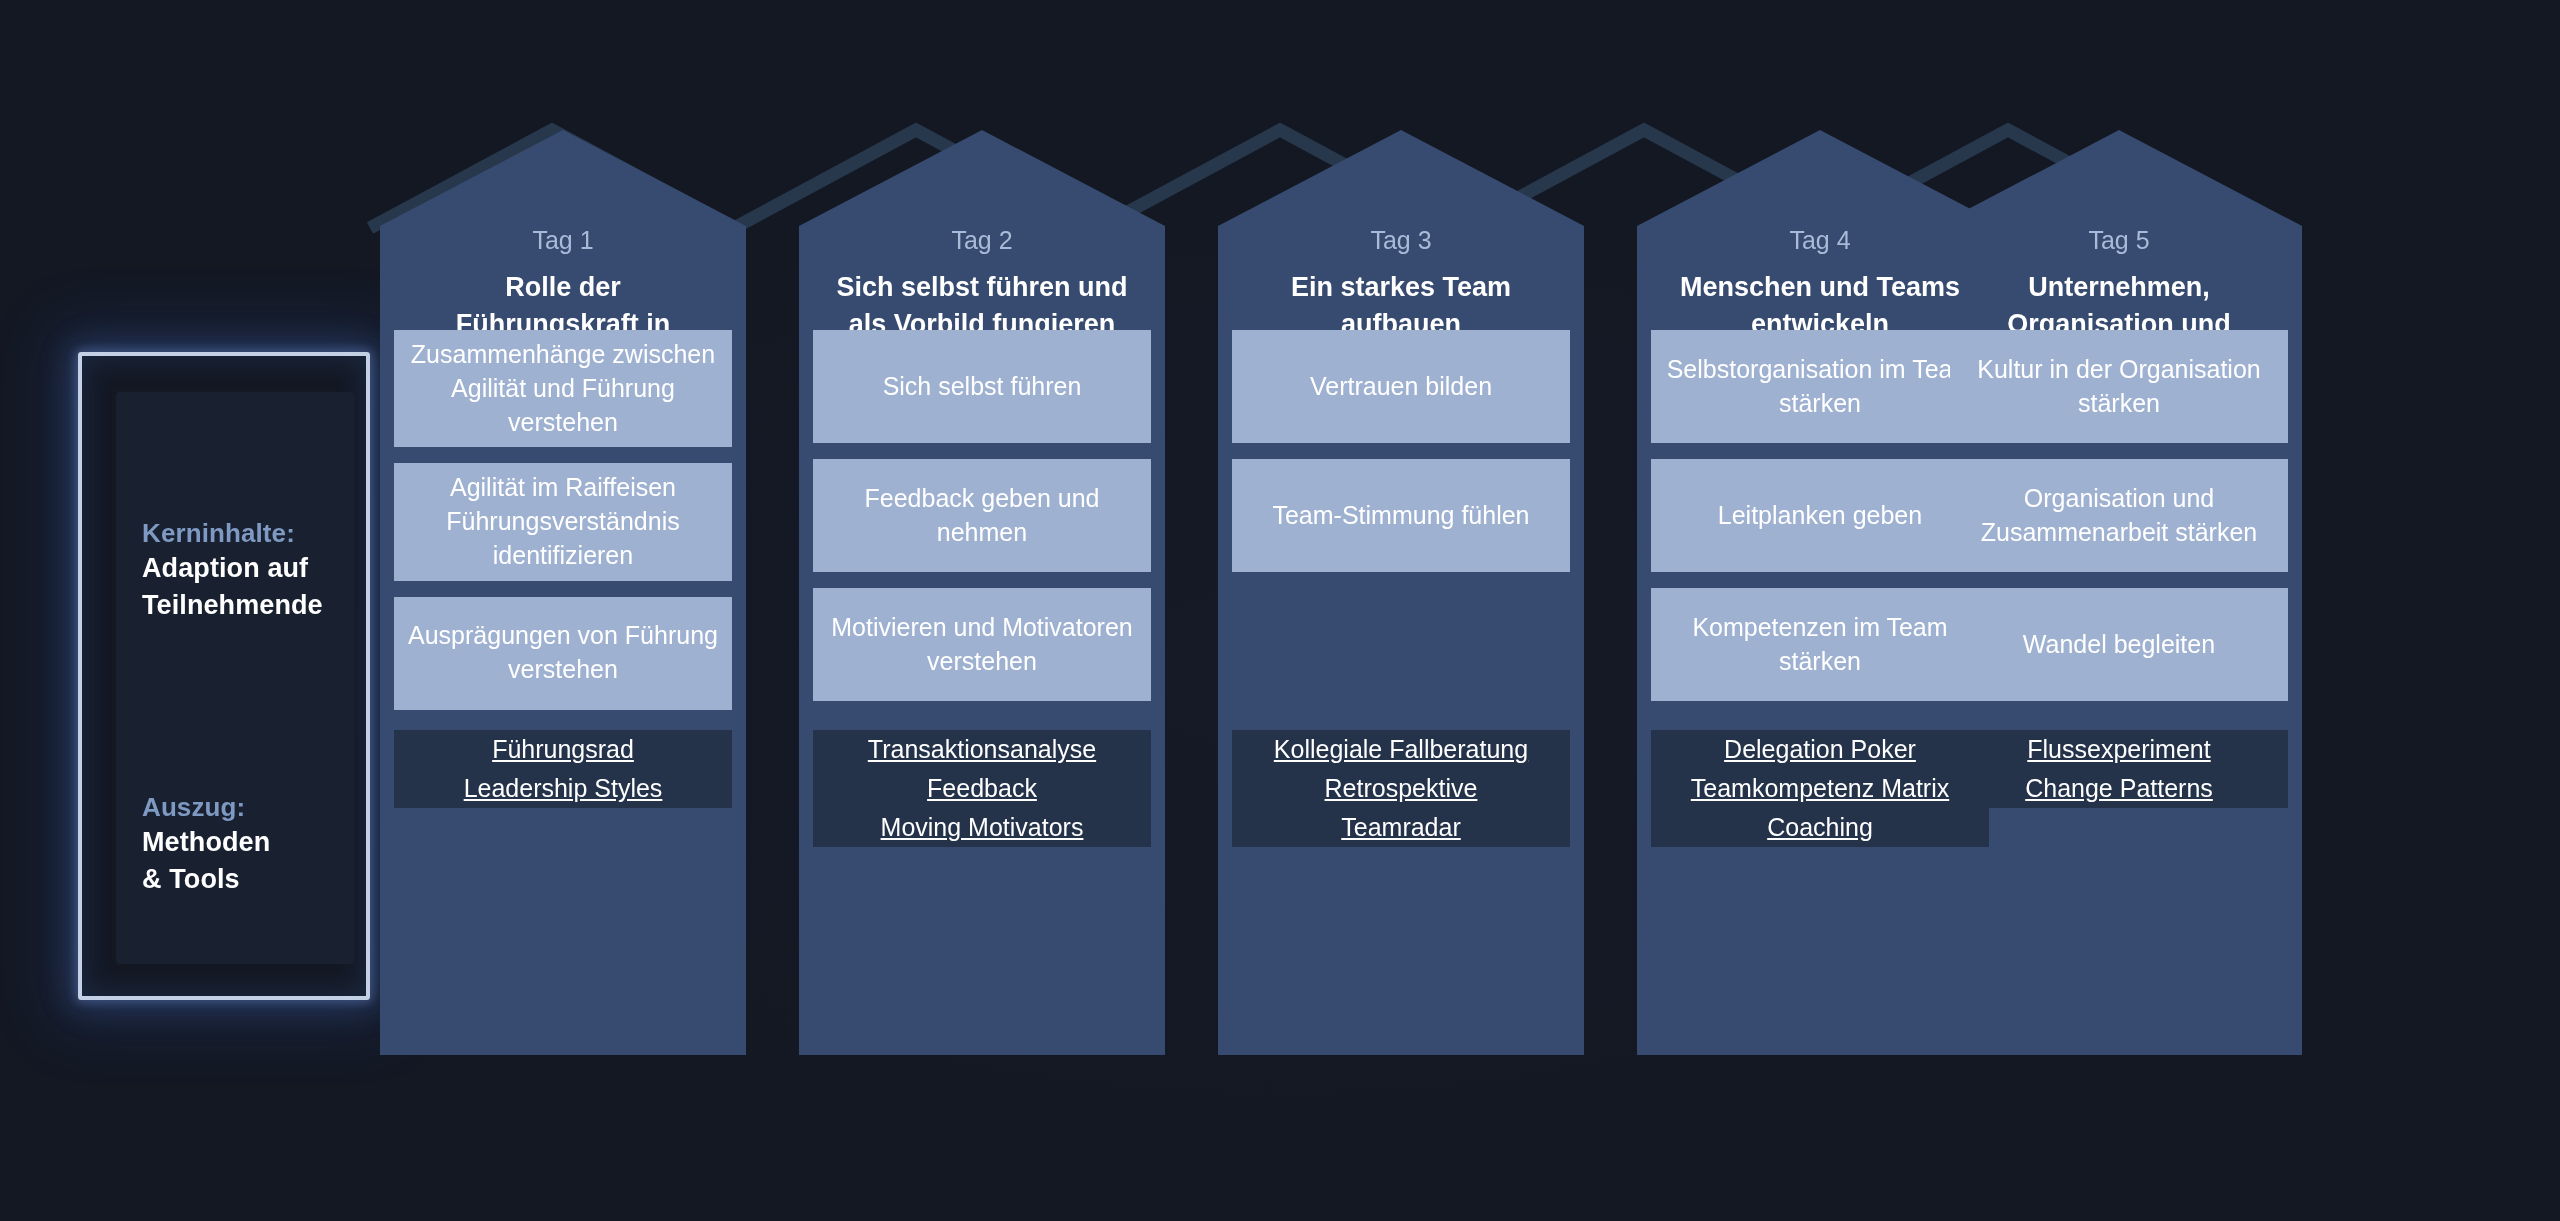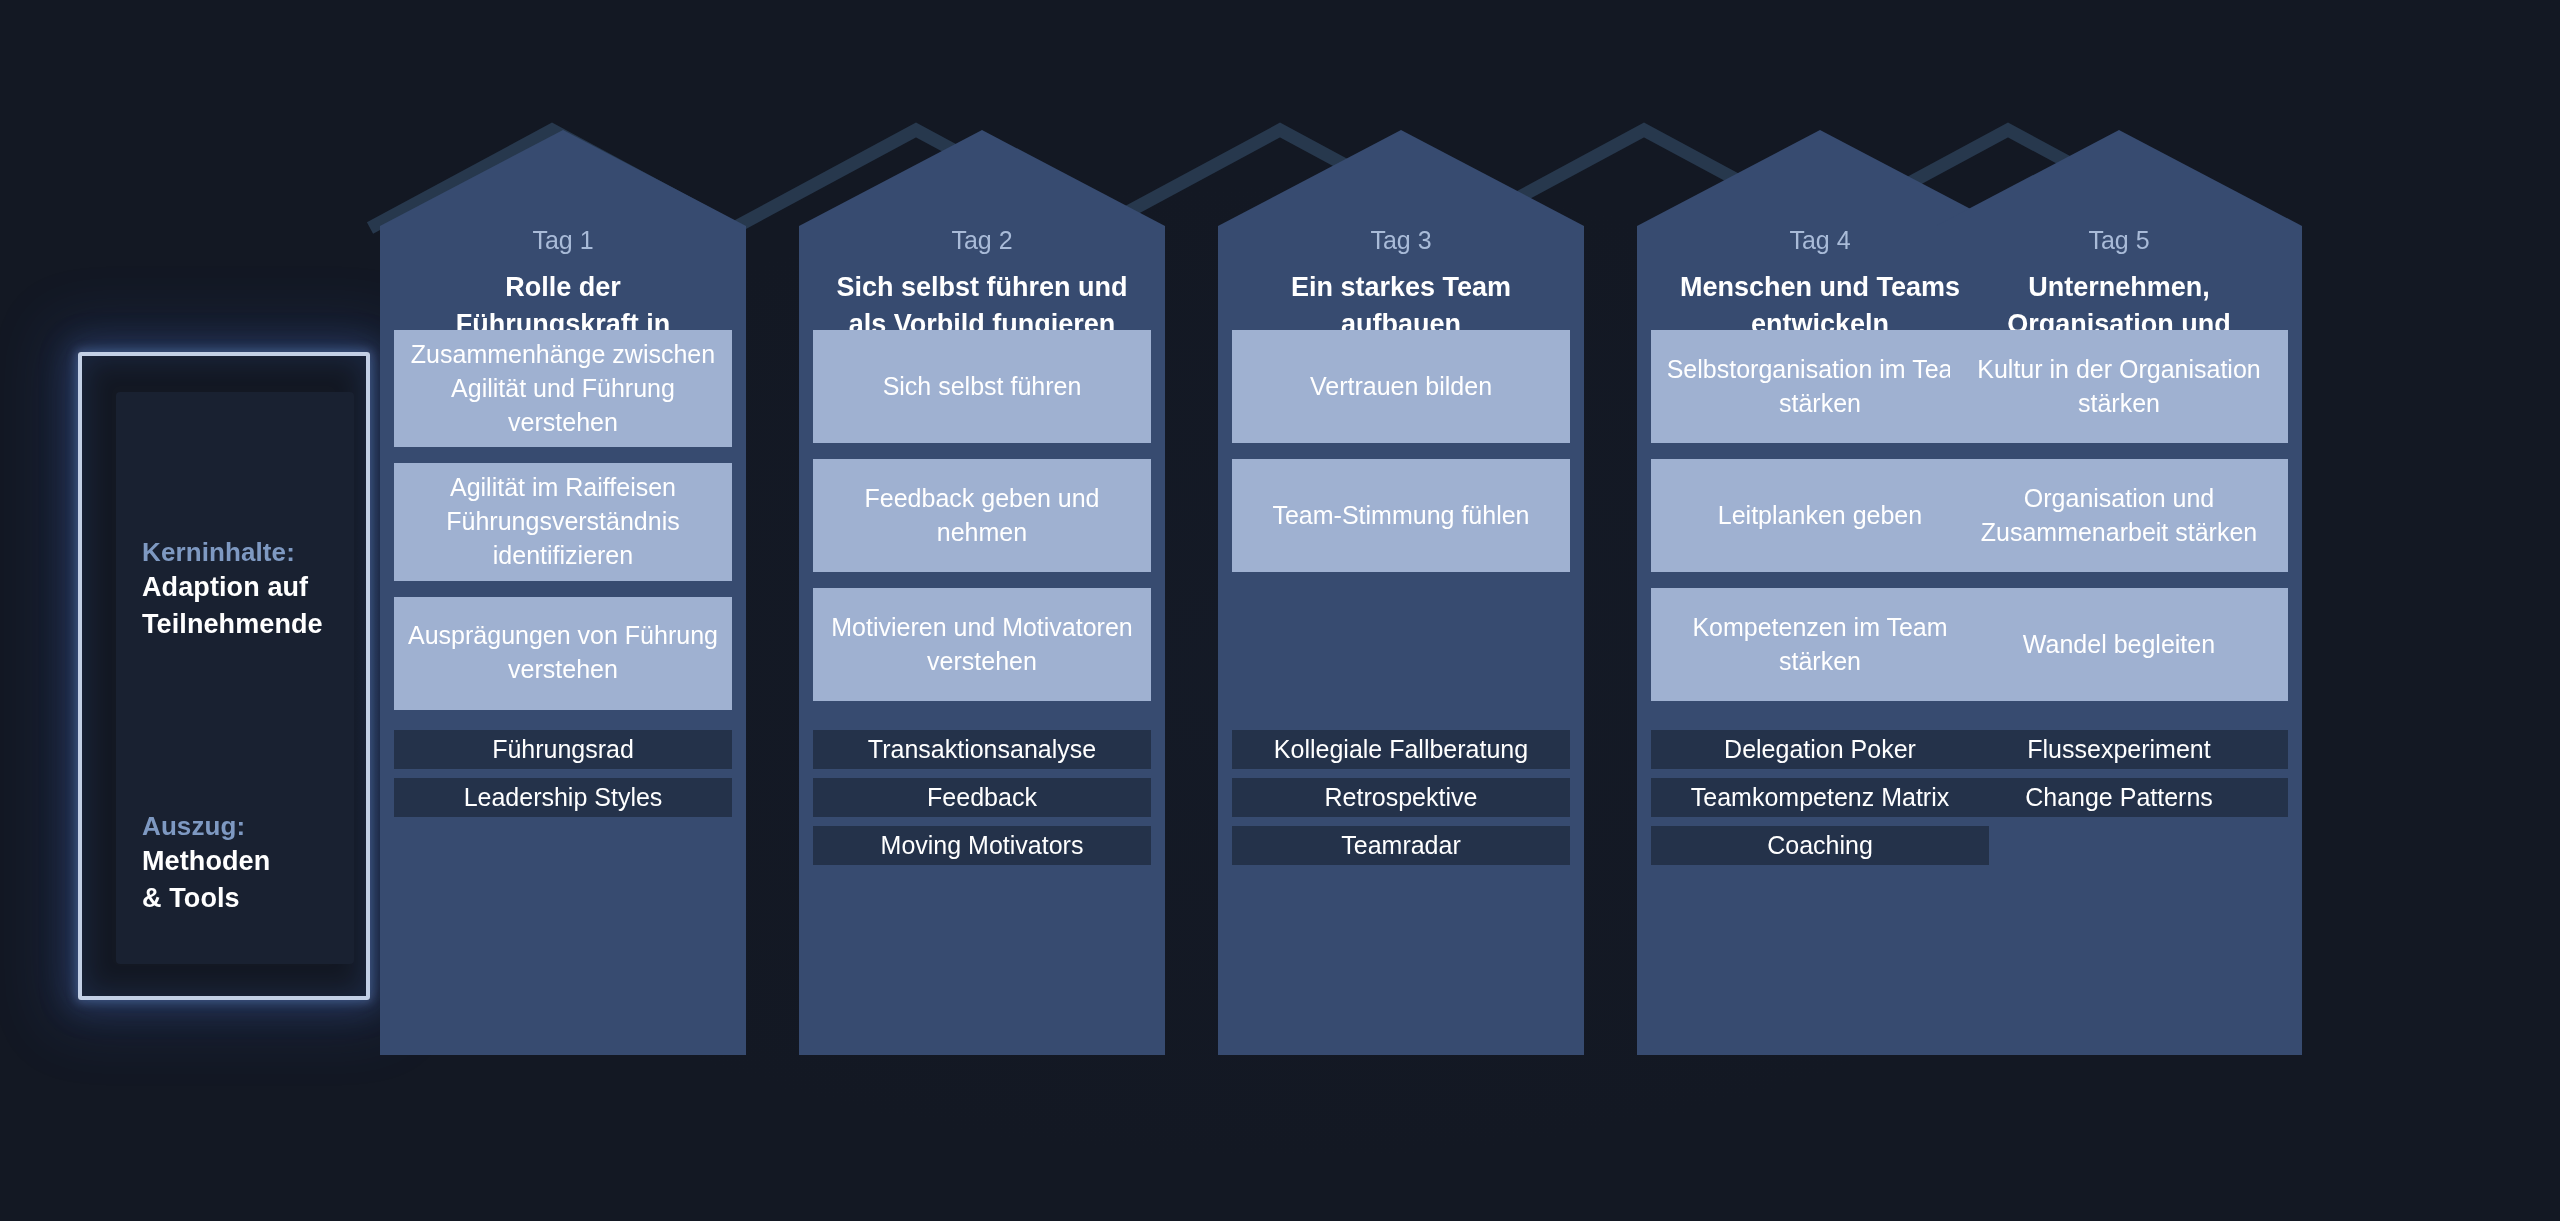--- a/index.html
+++ b/index.html
@@ -48,21 +48,20 @@
   }
   .left-label-block { position:absolute; left:142px; width:210px; }
   .left-label-block.kern { top:516px; }
   .left-label-block.ausz { top:790px; }
   .ll-kicker {
     color:#7e99c2;
     font-size:26px;
     font-weight:700;
     line-height:1.32;
     letter-spacing:0.1px;
-    margin-top:19px;
   }
   .ll-title {
     color:#ffffff;
     font-size:27px;
     font-weight:700;
     line-height:1.36;
     letter-spacing:0.1px;
   }
 
   
@@ -123,24 +122,24 @@
     z-index:2;
     left:14px; right:14px;
     top:600px;
   }
   .chip {
     background:#24324a;
     color:#ffffff;
     font-size:25px;
     line-height:1;
     height:39px;
-    margin-bottom:9px;
     display:flex; align-items:center; justify-content:center;
     text-align:center;
     padding:0 10px;
+    text-decoration:underline;
   }
 </style>
 </head>
 <body>
 
 <div id="stage">
 
   <svg id="zigzag" viewBox="0 0 2560 420" preserveAspectRatio="none">
     <polyline points="370,228 552,130 734,228 916,130 1098,228 1280,130 1462,228 1644,130 1826,228 2008,130 2190,228" fill="none" stroke="#27384d" stroke-width="13" stroke-linejoin="miter"></polyline>
   </svg>

